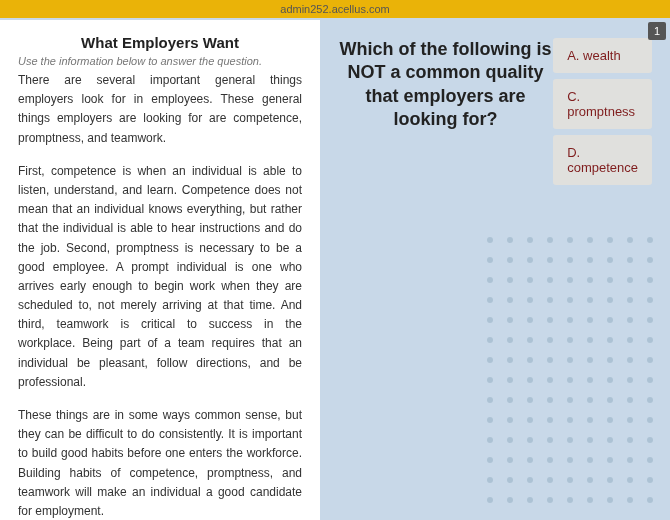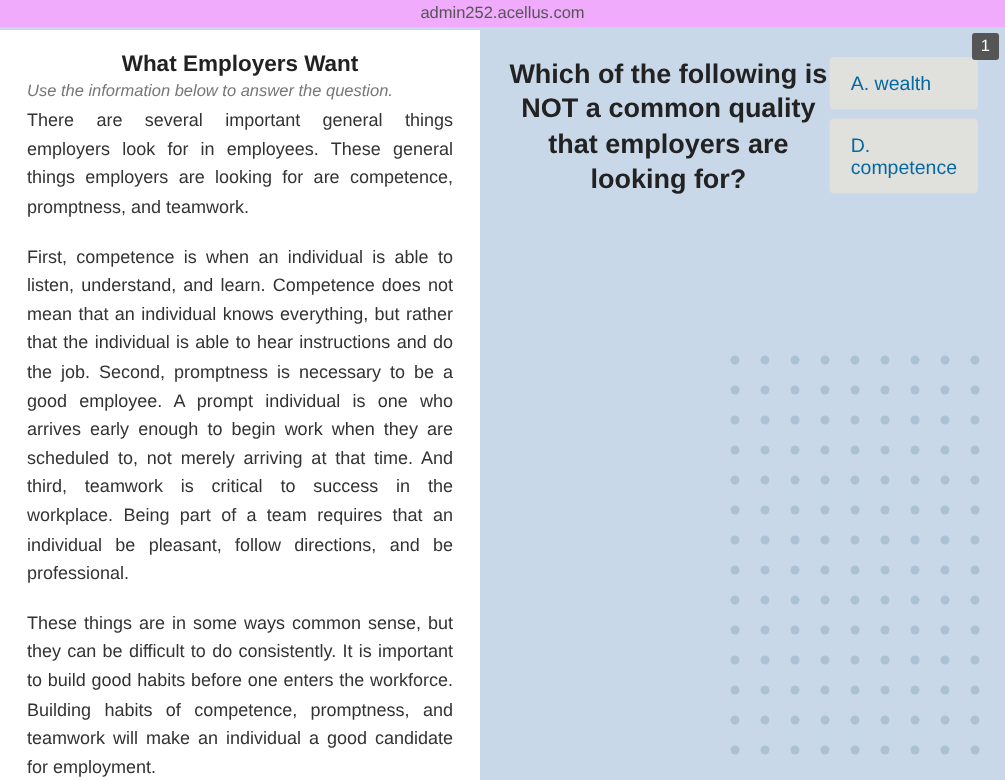--- a/index.html
+++ b/index.html
@@ -8,21 +8,21 @@
       width: 670px;
       height: 520px;
       font-family: Arial, sans-serif;
       background: #c8d8e8;
       overflow: hidden;
       position: relative;
     }
 
     .top-bar {
       width: 100%;
-      background: #f0abfc;
+      background: #eab308;
       text-align: center;
       font-size: 11px;
       color: #555;
       padding: 3px 0;
       position: absolute;
       top: 0;
       left: 0;
       z-index: 10;
     }
 
@@ -89,21 +89,21 @@
       flex-direction: column;
       gap: 6px;
       width: 100%;
     }
 
     .answer-option {
       background: #e0e0dd;
       border-radius: 3px;
       padding: 10px 14px;
       font-size: 13px;
-      color: #0369a1;
+      color: #7f1d1d;
       cursor: pointer;
       transition: background 0.15s;
       width: 100%;
       text-align: left;
       border: none;
     }
 
     
     .page-badge {
       position: absolute;
@@ -149,20 +149,21 @@
     <div class="subtitle">Use the information below to answer the question.</div>
     <p>There are several important general things employers look for in employees. These general things employers are looking for are competence, promptness, and teamwork.</p>
     <p>First, competence is when an individual is able to listen, understand, and learn. Competence does not mean that an individual knows everything, but rather that the individual is able to hear instructions and do the job. Second, promptness is necessary to be a good employee. A prompt individual is one who arrives early enough to begin work when they are scheduled to, not merely arriving at that time. And third, teamwork is critical to success in the workplace. Being part of a team requires that an individual be pleasant, follow directions, and be professional.</p>
     <p>These things are in some ways common sense, but they can be difficult to do consistently. It is important to build good habits before one enters the workforce. Building habits of competence, promptness, and teamwork will make an individual a good candidate for employment.</p>
   </div>
 
   <div class="right-panel">
     <div class="question-text">Which of the following is NOT a common quality that employers are looking for?</div>
     <div class="answer-options">
       <button class="answer-option">A. wealth</button>
+      <button class="answer-option">C. promptness</button>
       <button class="answer-option">D. competence</button>
     </div>
   </div>
 
 </div>
 
 <svg class="dots-decoration" viewBox="0 0 200 300">
   <g fill="#7a9ab0">
     <circle cx="20" cy="20" r="3"></circle>
       <circle cx="40" cy="20" r="3"></circle>

